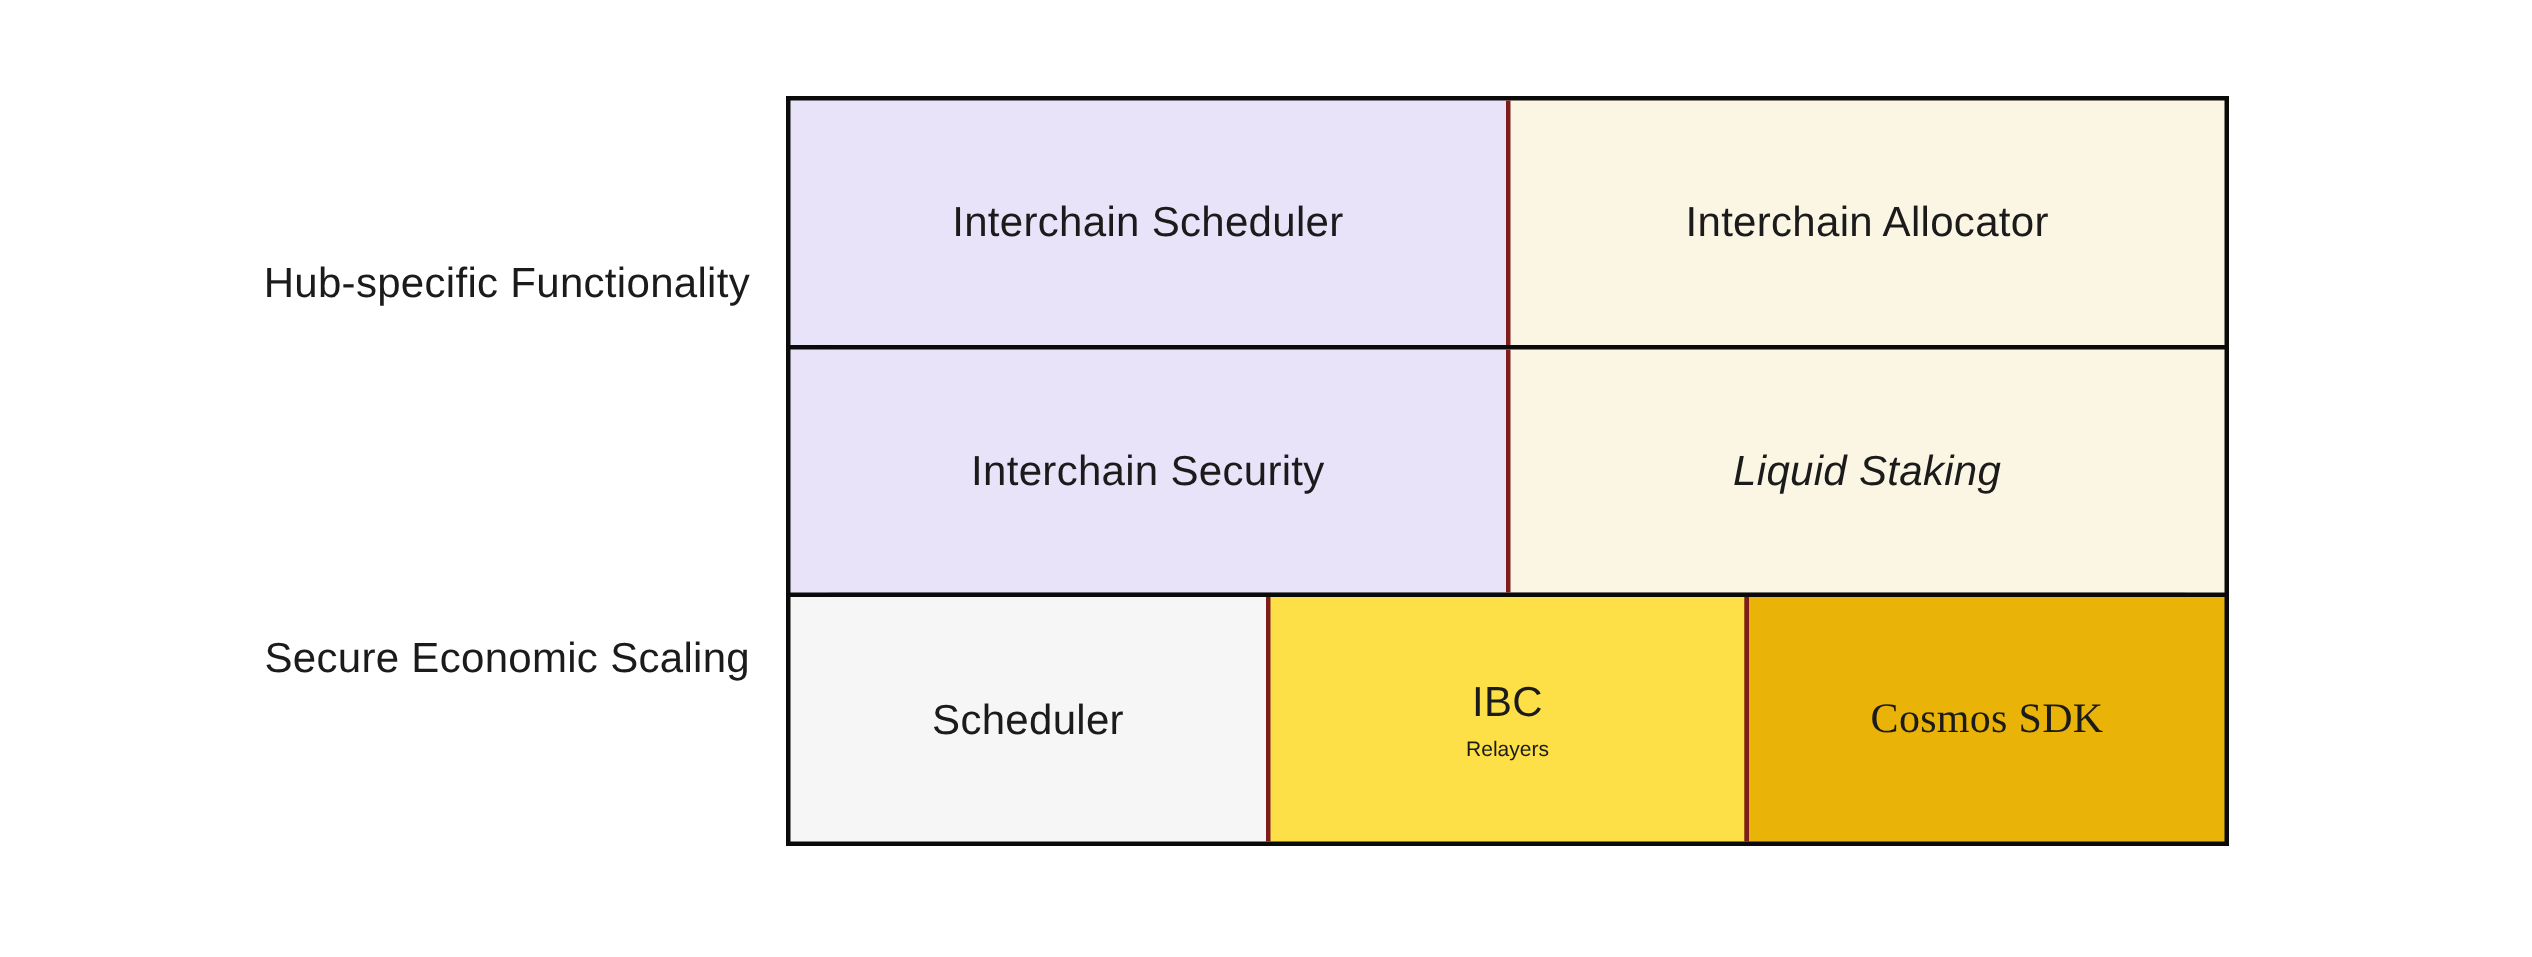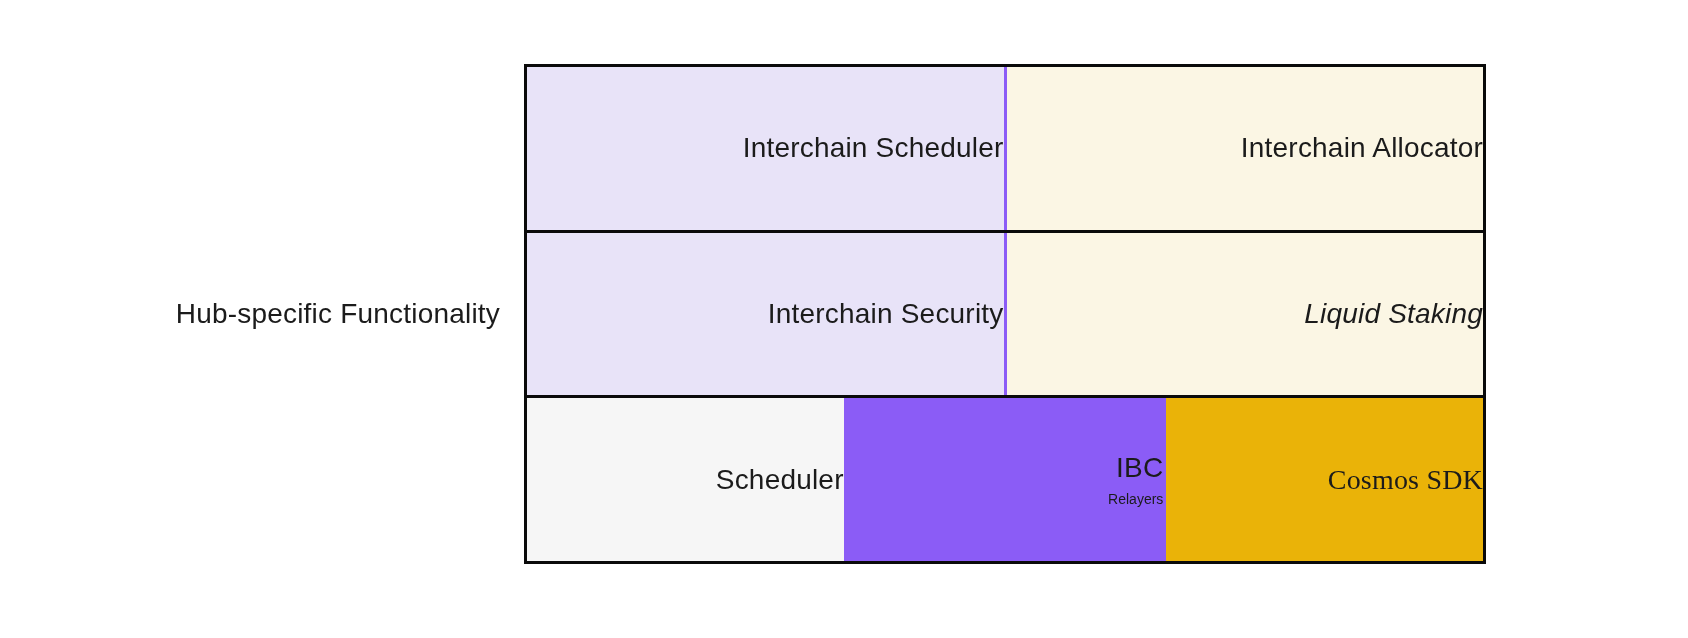--- a/index.html
+++ b/index.html
@@ -57,26 +57,26 @@
   }
   .trow + .trow {
     border-top: 3px solid #0a0a0a;
     border-radius: 28px;
   }
   .cell {
     flex: 1;
     min-width: 0;
     display: flex;
     flex-direction: column;
-    align-items: flex-end;
+    align-items: center;
     justify-content: center;
     background: #ffffff;
   }
   .cell + .cell {
-    border-left: 3px solid #8b5cf6;
+    border-left: 3px solid #7f1d1d;
   }
   .cell-title {
     font-size: 28px;
     letter-spacing: 0.2px;
     white-space: nowrap;
   }
   .cell-sub {
     font-size: 14px;
     margin-top: 7px;
     white-space: nowrap;
@@ -87,20 +87,23 @@
 </style>
 </head>
 <body>
 
 <div class="canvas">
   <div class="wrap">
 
     <div class="labels-col">
       <div class="label-row">
         <span>Hub-specific Functionality</span>
+      </div>
+      <div class="label-row">
+        <span>Secure Economic Scaling</span>
       </div>
     </div>
 
     <div class="grid">
 
       <div class="trow">
         <div class="cell" style="background-color: rgb(232, 227, 248);">
           <div class="cell-title">Interchain Scheduler</div>
         </div>
         <div class="cell" style="background-color: rgb(251, 246, 228);">
@@ -115,21 +118,21 @@
         <div class="cell" style="background-color: rgb(251, 246, 228); font-style: italic;">
           <div class="cell-title">Liquid Staking</div>
         </div>
       </div>
 
       <div class="trow">
         <div class="cell" style="background-color: rgb(246, 246, 246);">
           <div class="cell-title">Scheduler</div>
 
         </div>
-        <div class="cell" style="background-color: #8b5cf6;">
+        <div class="cell" style="background-color: #fde047;">
           <div class="cell-title">IBC</div>
           <div class="cell-sub">Relayers</div>
         </div>
         <div class="cell" style="background-color: #eab308; font-family: Liberation Serif, serif;">
           <div class="cell-title">Cosmos SDK</div>
         </div>
       </div>
 
     </div>
   </div>

